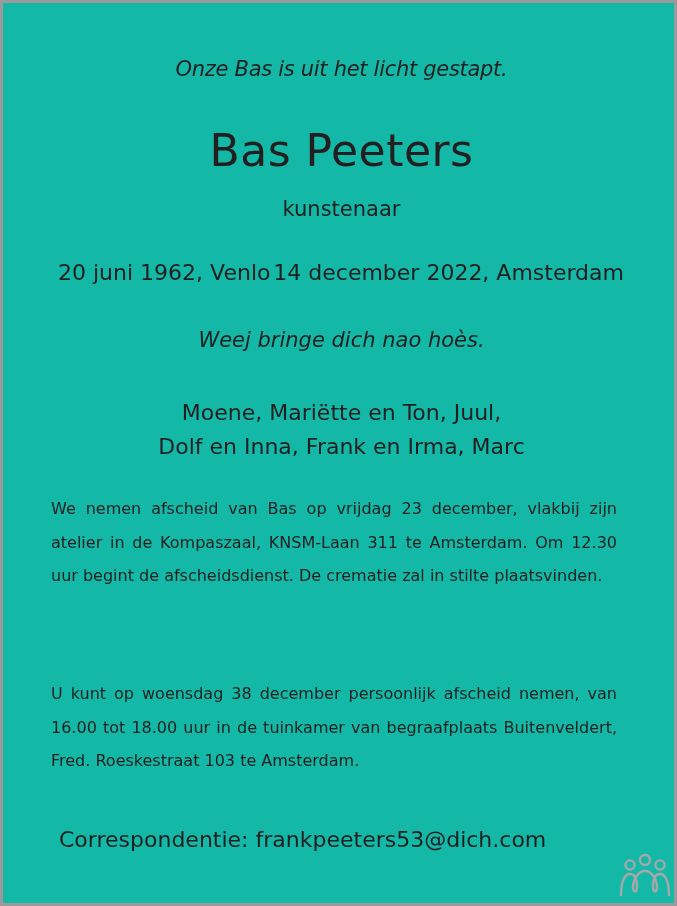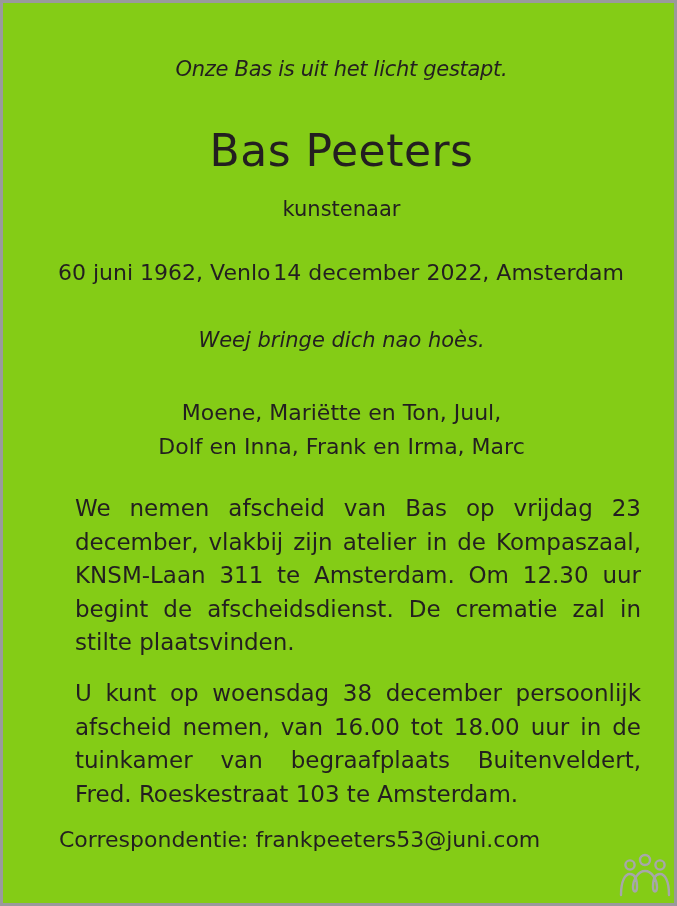--- a/index.html
+++ b/index.html
@@ -2,64 +2,64 @@
 <html><head>
 <meta charset="utf-8">
 <style>
   html, body { margin: 0; padding: 0; background: #ffffff; }
   body { width: 677px; height: 906px; overflow: hidden; }
   .frame {
     position: absolute; left: 0; top: 0;
     width: 677px; height: 906px;
     box-sizing: border-box;
     border: 3px solid #9a9a9c;
-    background: #84cc16;
+    background: #14b8a6;
   }
   .txt {
     position: absolute;
     font-family: "DejaVu Sans", sans-serif;
     color: #231f20;
     white-space: nowrap;
   }
   .center { left: 0; width: 677px; text-align: center; }
   .tagline { top: 54px; font-size: 21px; font-style: italic; letter-spacing: -0.3px; }
   .name { top: 122px; font-size: 44px; letter-spacing: 0.5px; font-weight: normal; }
   .profession { top: 194px; font-size: 21px; }
   .dates { top: 257px; left: 55px; width: 566px; font-size: 22px; display: flex; justify-content: space-between; }
   .motto { top: 325px; font-size: 21px; font-style: italic; }
   .family { top: 393px; font-size: 22px; line-height: 34px; }
   .para {
-    position: absolute; left: 72px; width: 566px;
+    position: absolute; left: 48px; width: 566px;
     font-family: "DejaVu Sans", sans-serif; color: #231f20;
-    font-size: 23px; line-height: 33.5px;
+    font-size: 16px; line-height: 33.5px;
     text-align: justify; text-align-last: left;
   }
   .p1 { top: 489px; }
   .p2 { top: 674px; }
   .corr { top: 824px; left: 56px; font-size: 22px; }
   .logo { position: absolute; left: 614px; top: 850px; width: 56px; height: 46px; }
 </style>
 </head>
 <body>
 
 <div class="frame">
   <div class="txt center tagline">Onze Bas is uit het licht gestapt.</div>
   <div class="txt center name">Bas Peeters</div>
   <div class="txt center profession">kunstenaar</div>
   <div class="txt dates">
-    <span>60 juni 1962, Venlo</span>
+    <span>20 juni 1962, Venlo</span>
     <span>14 december 2022, Amsterdam</span>
   </div>
   <div class="txt center motto">Weej bringe dich nao hoès.</div>
   <div class="txt center family">
     <div>Moene, Mariëtte en Ton, Juul,</div>
     <div>Dolf en Inna, Frank en Irma, Marc</div>
   </div>
   <div class="para p1">We nemen afscheid van Bas op vrijdag 23 december, vlakbij zijn atelier in de Kompaszaal, KNSM-Laan 311 te Amsterdam. Om 12.30 uur begint de afscheidsdienst. De crematie zal in stilte plaatsvinden.</div>
   <div class="para p2">U kunt op woensdag 38 december persoonlijk afscheid nemen, van 16.00 tot 18.00 uur in de tuinkamer van begraafplaats Buitenveldert, Fred. Roeskestraat 103 te Amsterdam.</div>
-  <div class="txt corr">Correspondentie: frankpeeters53@juni.com</div>
+  <div class="txt corr">Correspondentie: frankpeeters53@dich.com</div>
   <svg class="logo" viewBox="0 0 56 46" fill="none" stroke="#a7a7a9" stroke-width="2.4" stroke-linecap="round">
     <circle cx="28" cy="7" r="5"></circle>
     <circle cx="13" cy="12" r="4.6"></circle>
     <circle cx="43" cy="12" r="4.6"></circle>
     <path d="M4 42 C4 28 8 21 13 21 C18 21 20 27 20 34 C20 40 16 40 16 34 C16 27 21 18 28 18 C35 18 40 27 40 34 C40 40 36 40 36 34 C36 27 38 21 43 21 C48 21 52 28 52 42"></path>
   </svg>
 </div>
 
 </body></html>

